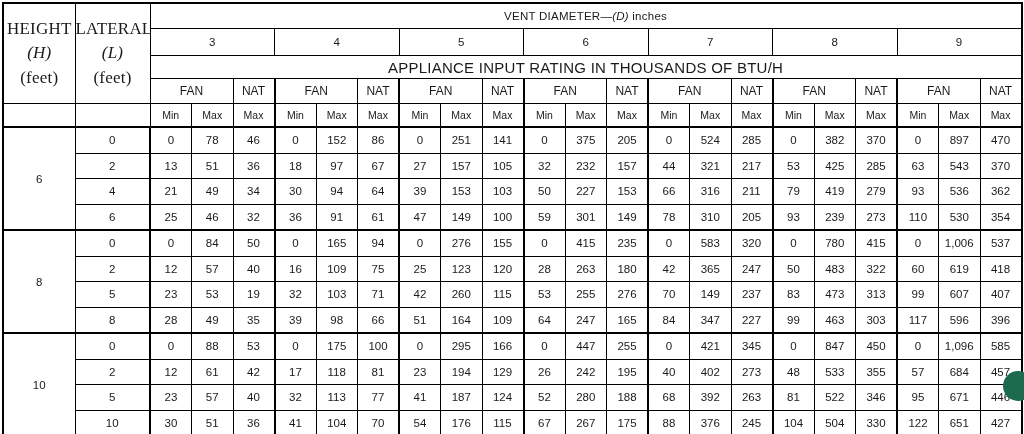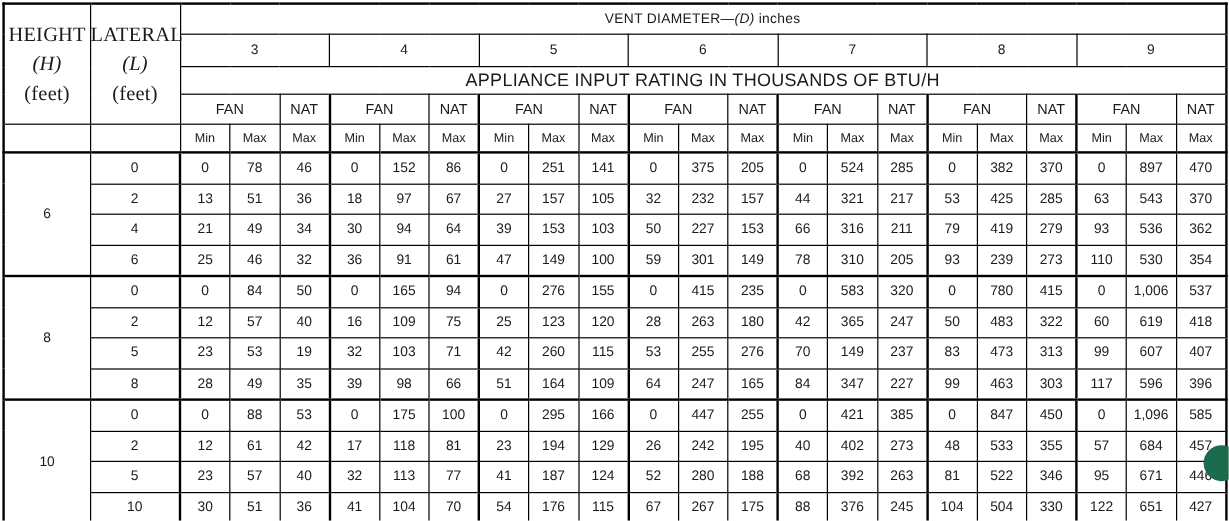--- a/index.html
+++ b/index.html
@@ -401,21 +401,21 @@
           <td class="num thick-t">175</td>
           <td class="num thick-t">100</td>
           <td class="num thick-l thick-t">0</td>
           <td class="num thick-t">295</td>
           <td class="num thick-t">166</td>
           <td class="num thick-l thick-t">0</td>
           <td class="num thick-t">447</td>
           <td class="num thick-t">255</td>
           <td class="num thick-l thick-t">0</td>
           <td class="num thick-t">421</td>
-          <td class="num thick-t">385</td>
+          <td class="num thick-t">345</td>
           <td class="num thick-l thick-t">0</td>
           <td class="num thick-t">847</td>
           <td class="num thick-t">450</td>
           <td class="num thick-l thick-t">0</td>
           <td class="num thick-t">1,096</td>
           <td class="num thick-r thick-t">585</td>
         </tr>
         <tr>
           <td class="lat">2</td>
           <td class="num thick-l">12</td>

